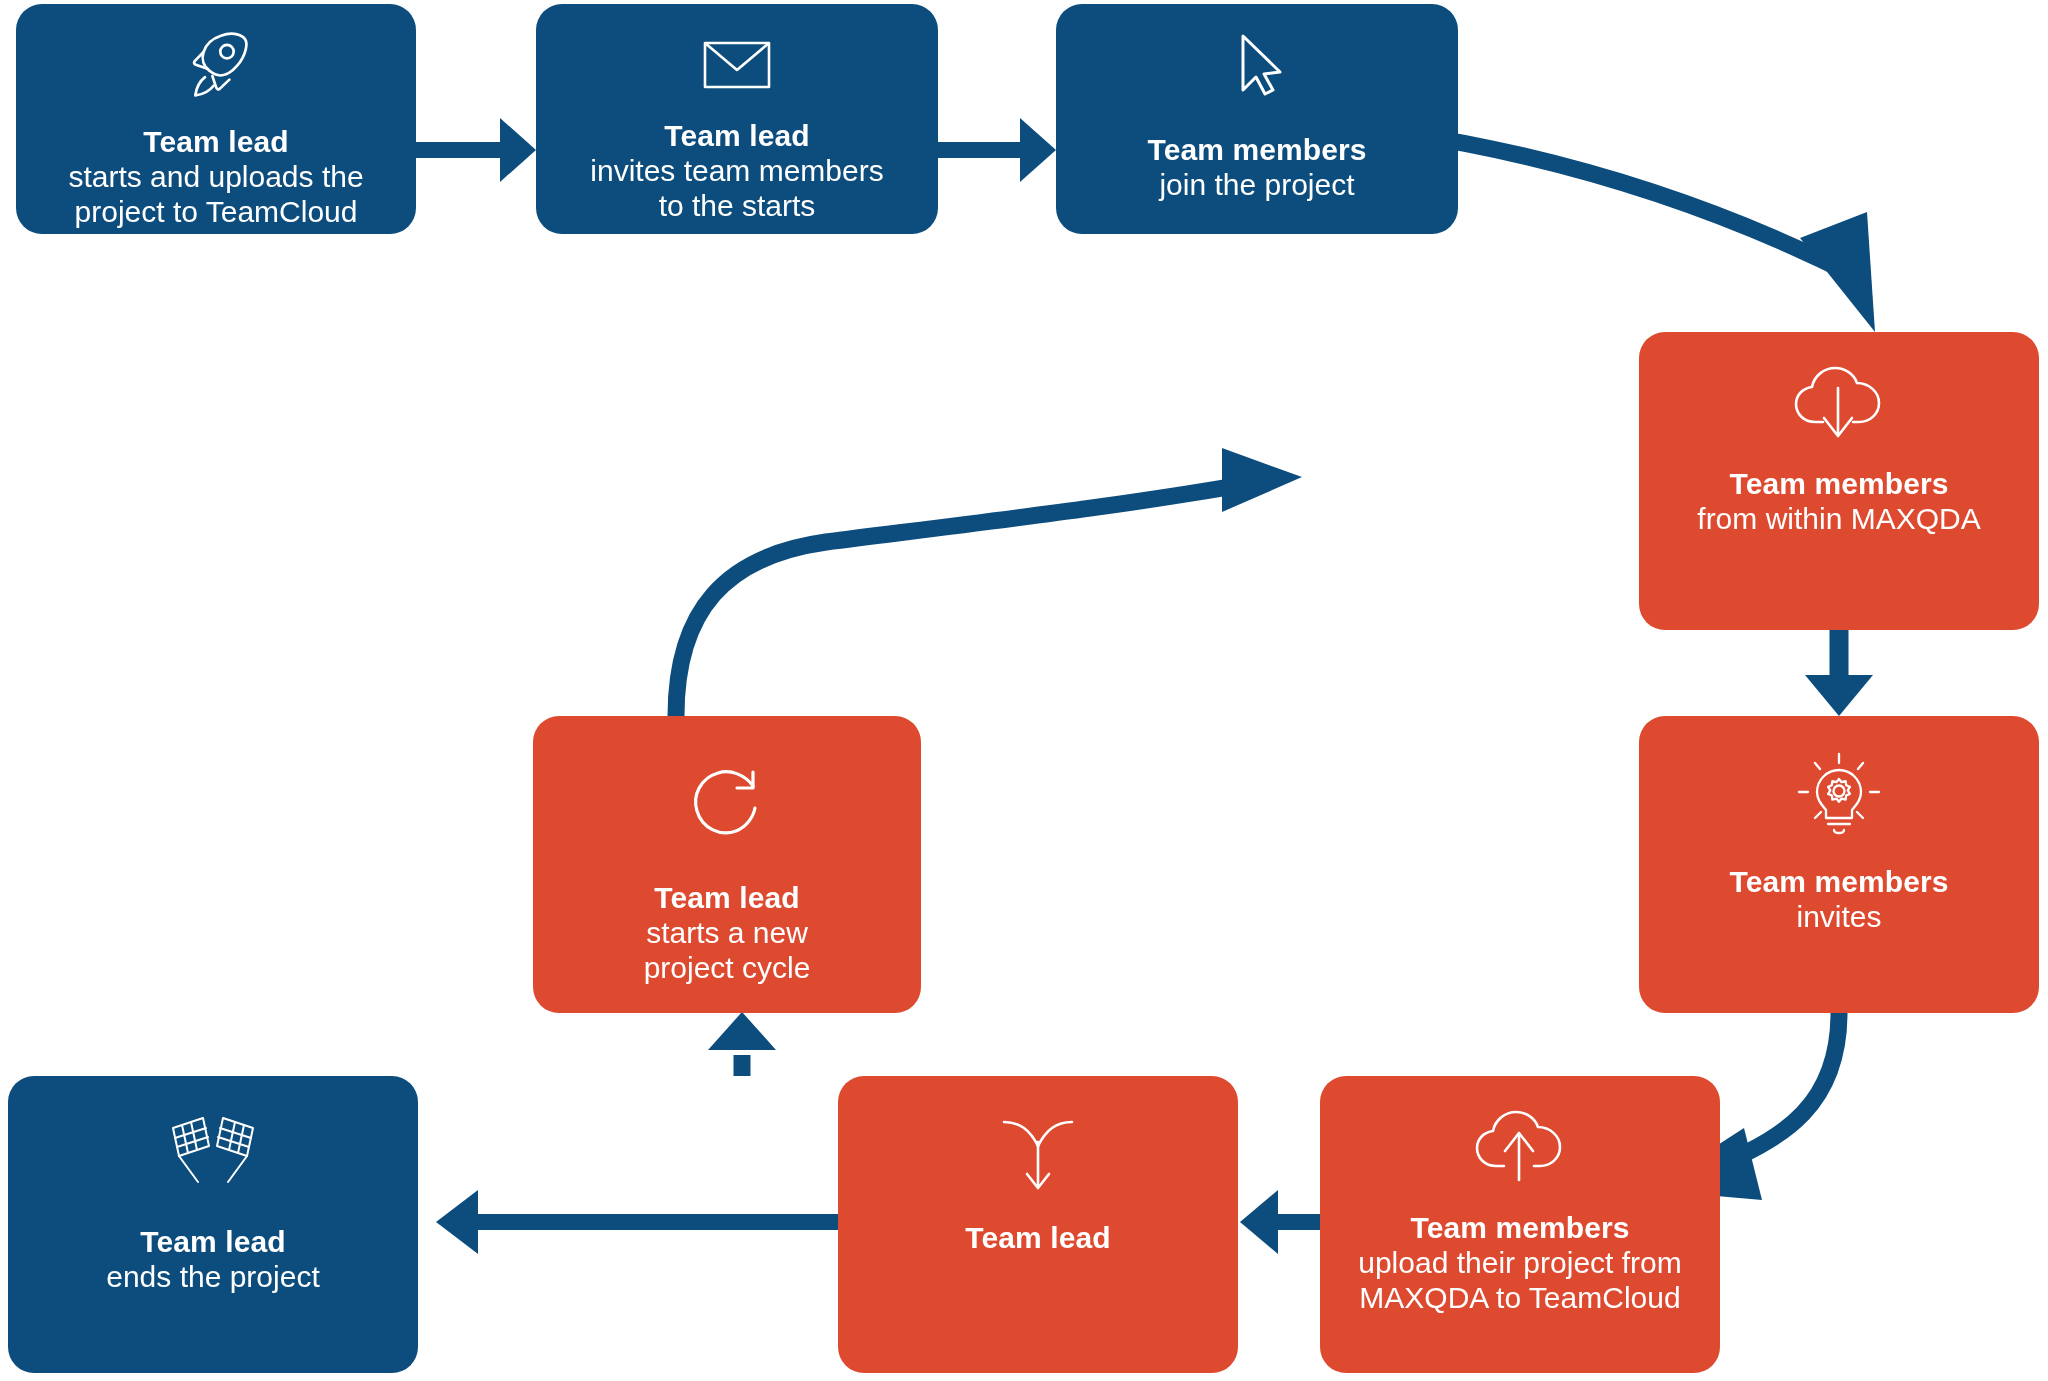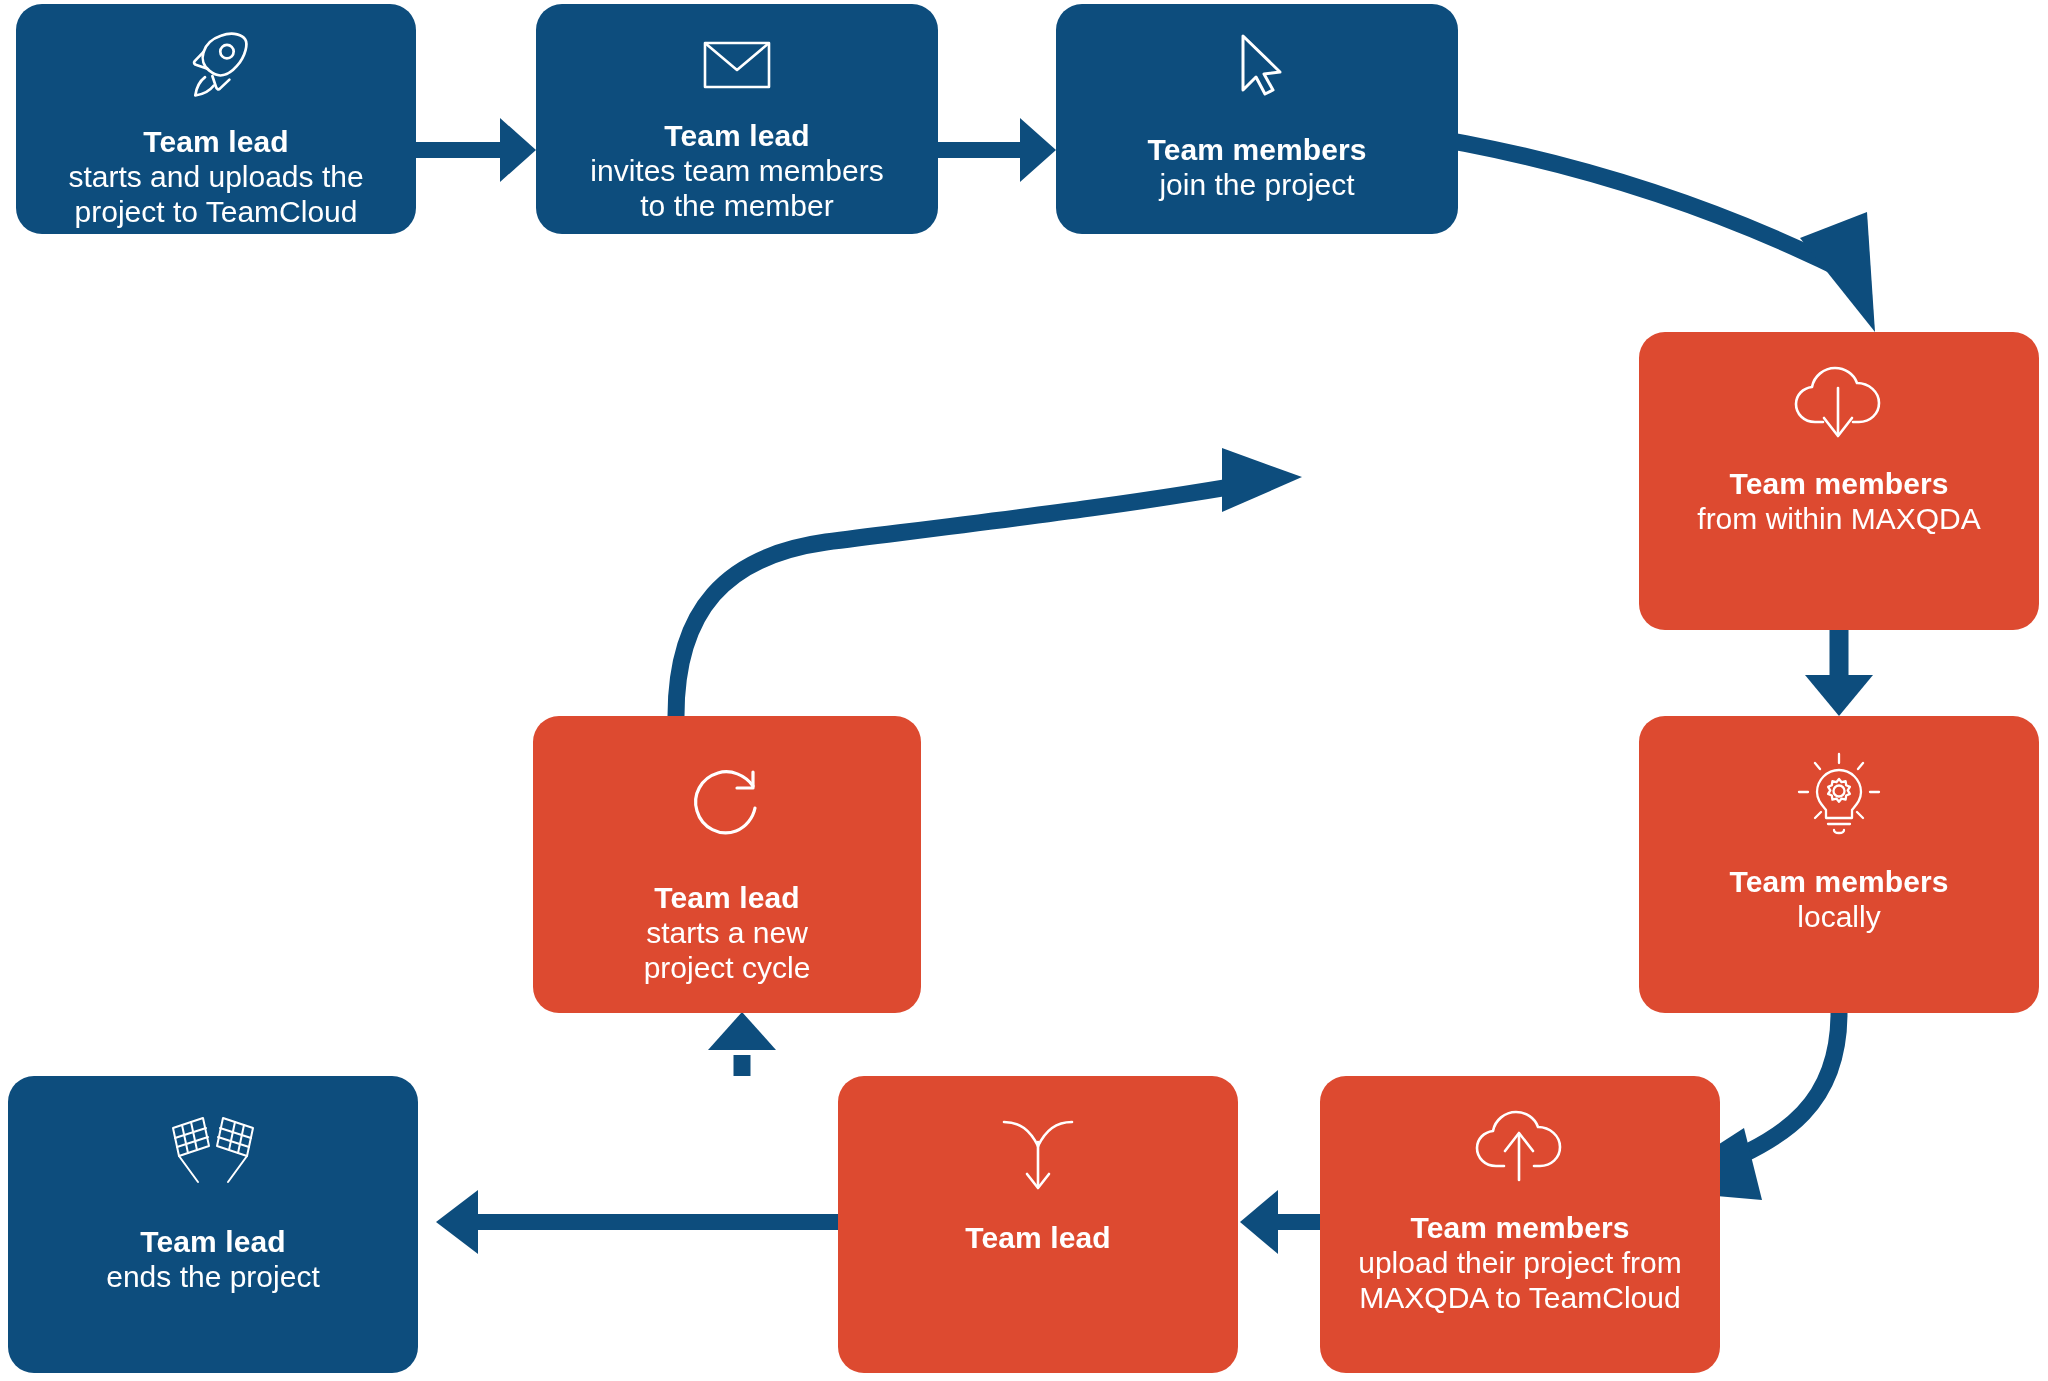--- a/index.html
+++ b/index.html
@@ -91,21 +91,21 @@
   <div class="node blue" style="left:536px; top:4px; width:402px; height:230px; padding-top:28px;">
     <span class="ico">
       <svg width="78" height="62" viewBox="0 0 78 62" fill="none" stroke="#ffffff" stroke-width="2.6" stroke-linejoin="round">
         <rect x="7" y="11" width="64" height="44"></rect>
         <path d="M7 11 L39 38 L71 11"></path>
       </svg>
     </span>
     <div class="cap" style="margin-top:24px;">
       <span class="role">Team lead</span>
       <span class="desc">invites team members</span>
-      <span class="desc">to the member</span>
+      <span class="desc">to the starts</span>
     </div>
   </div>
 
   <div class="node blue" style="left:1056px; top:4px; width:402px; height:230px; padding-top:24px;">
     <span class="ico">
       <svg width="64" height="74" viewBox="0 0 64 74" fill="none" stroke="#ffffff" stroke-width="3" stroke-linejoin="round" stroke-linecap="round">
         <path d="M18 8 L18 62 L31 49 L40 66 L48 62 L39 46 L55 44 Z"></path>
       </svg>
     </span>
     <div class="cap" style="margin-top:30px;">
@@ -145,21 +145,21 @@
         <path d="M70 70 L64 64"></path>
         <circle cx="46" cy="43" r="5.5"></circle>
         <path d="M46 31 L48.6 34.2 L52.6 33.2 L53.2 37.3 L56.9 38.9 L54.7 42.4
                  L56.9 45.9 L53.2 47.5 L52.6 51.6 L48.6 50.6 L46 53.8 L43.4 50.6
                  L39.4 51.6 L38.8 47.5 L35.1 45.9 L37.3 42.4 L35.1 38.9 L38.8 37.3
                  L39.4 33.2 L43.4 34.2 Z"></path>
       </svg>
     </span>
     <div class="cap" style="margin-top:20px;">
       <span class="role">Team members</span>
-      <span class="desc">locally</span>
+      <span class="desc">invites</span>
     </div>
   </div>
 
   <div class="node red" style="left:1320px; top:1076px; width:400px; height:297px; padding-top:28px;">
     <span class="ico">
       <svg width="104" height="84" viewBox="0 0 104 84" fill="none" stroke="#ffffff" stroke-width="2.6" stroke-linecap="round" stroke-linejoin="round">
         <path d="M36 62 L28 62 C17 62 9 54 9 44 C9 35 16 28 25 27 C27 16 37 8 48 8
                  C58 8 67 14 70 23 C82 23 92 32 92 43 C92 54 83 62 72 62 L66 62"></path>
         <path d="M51 76 L51 30"></path>
         <path d="M37 47 L51 29 L65 47"></path>

